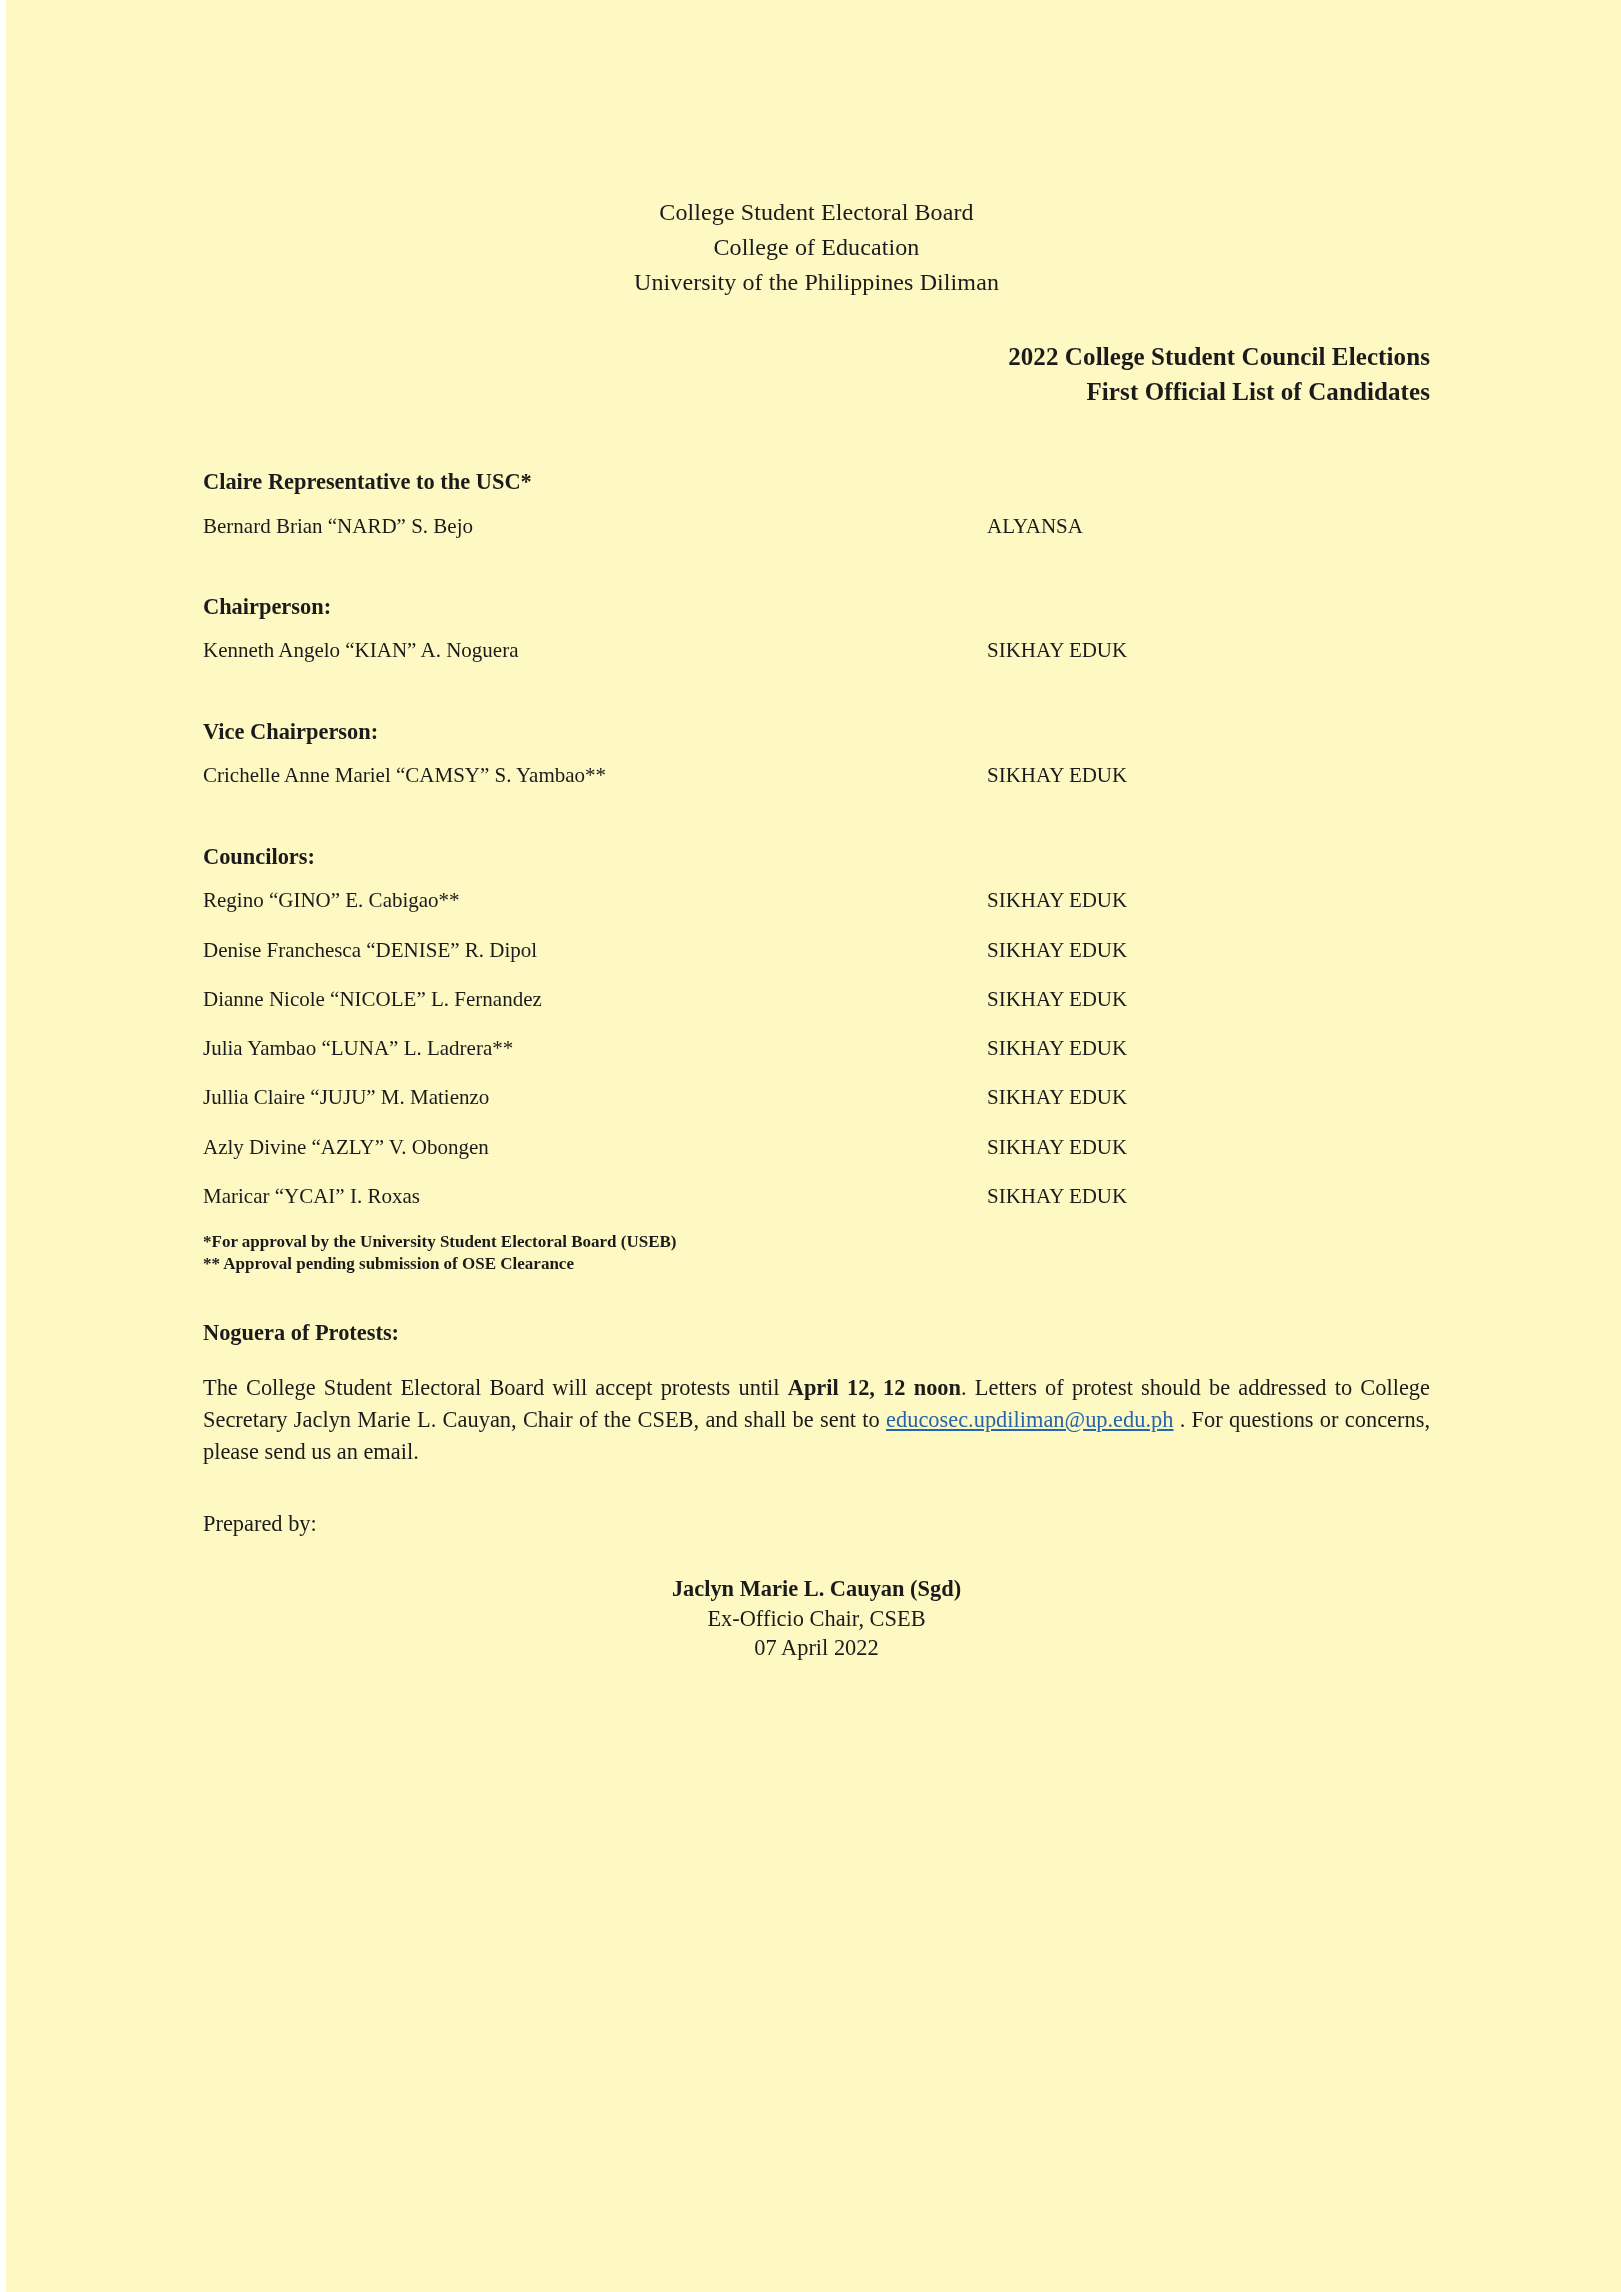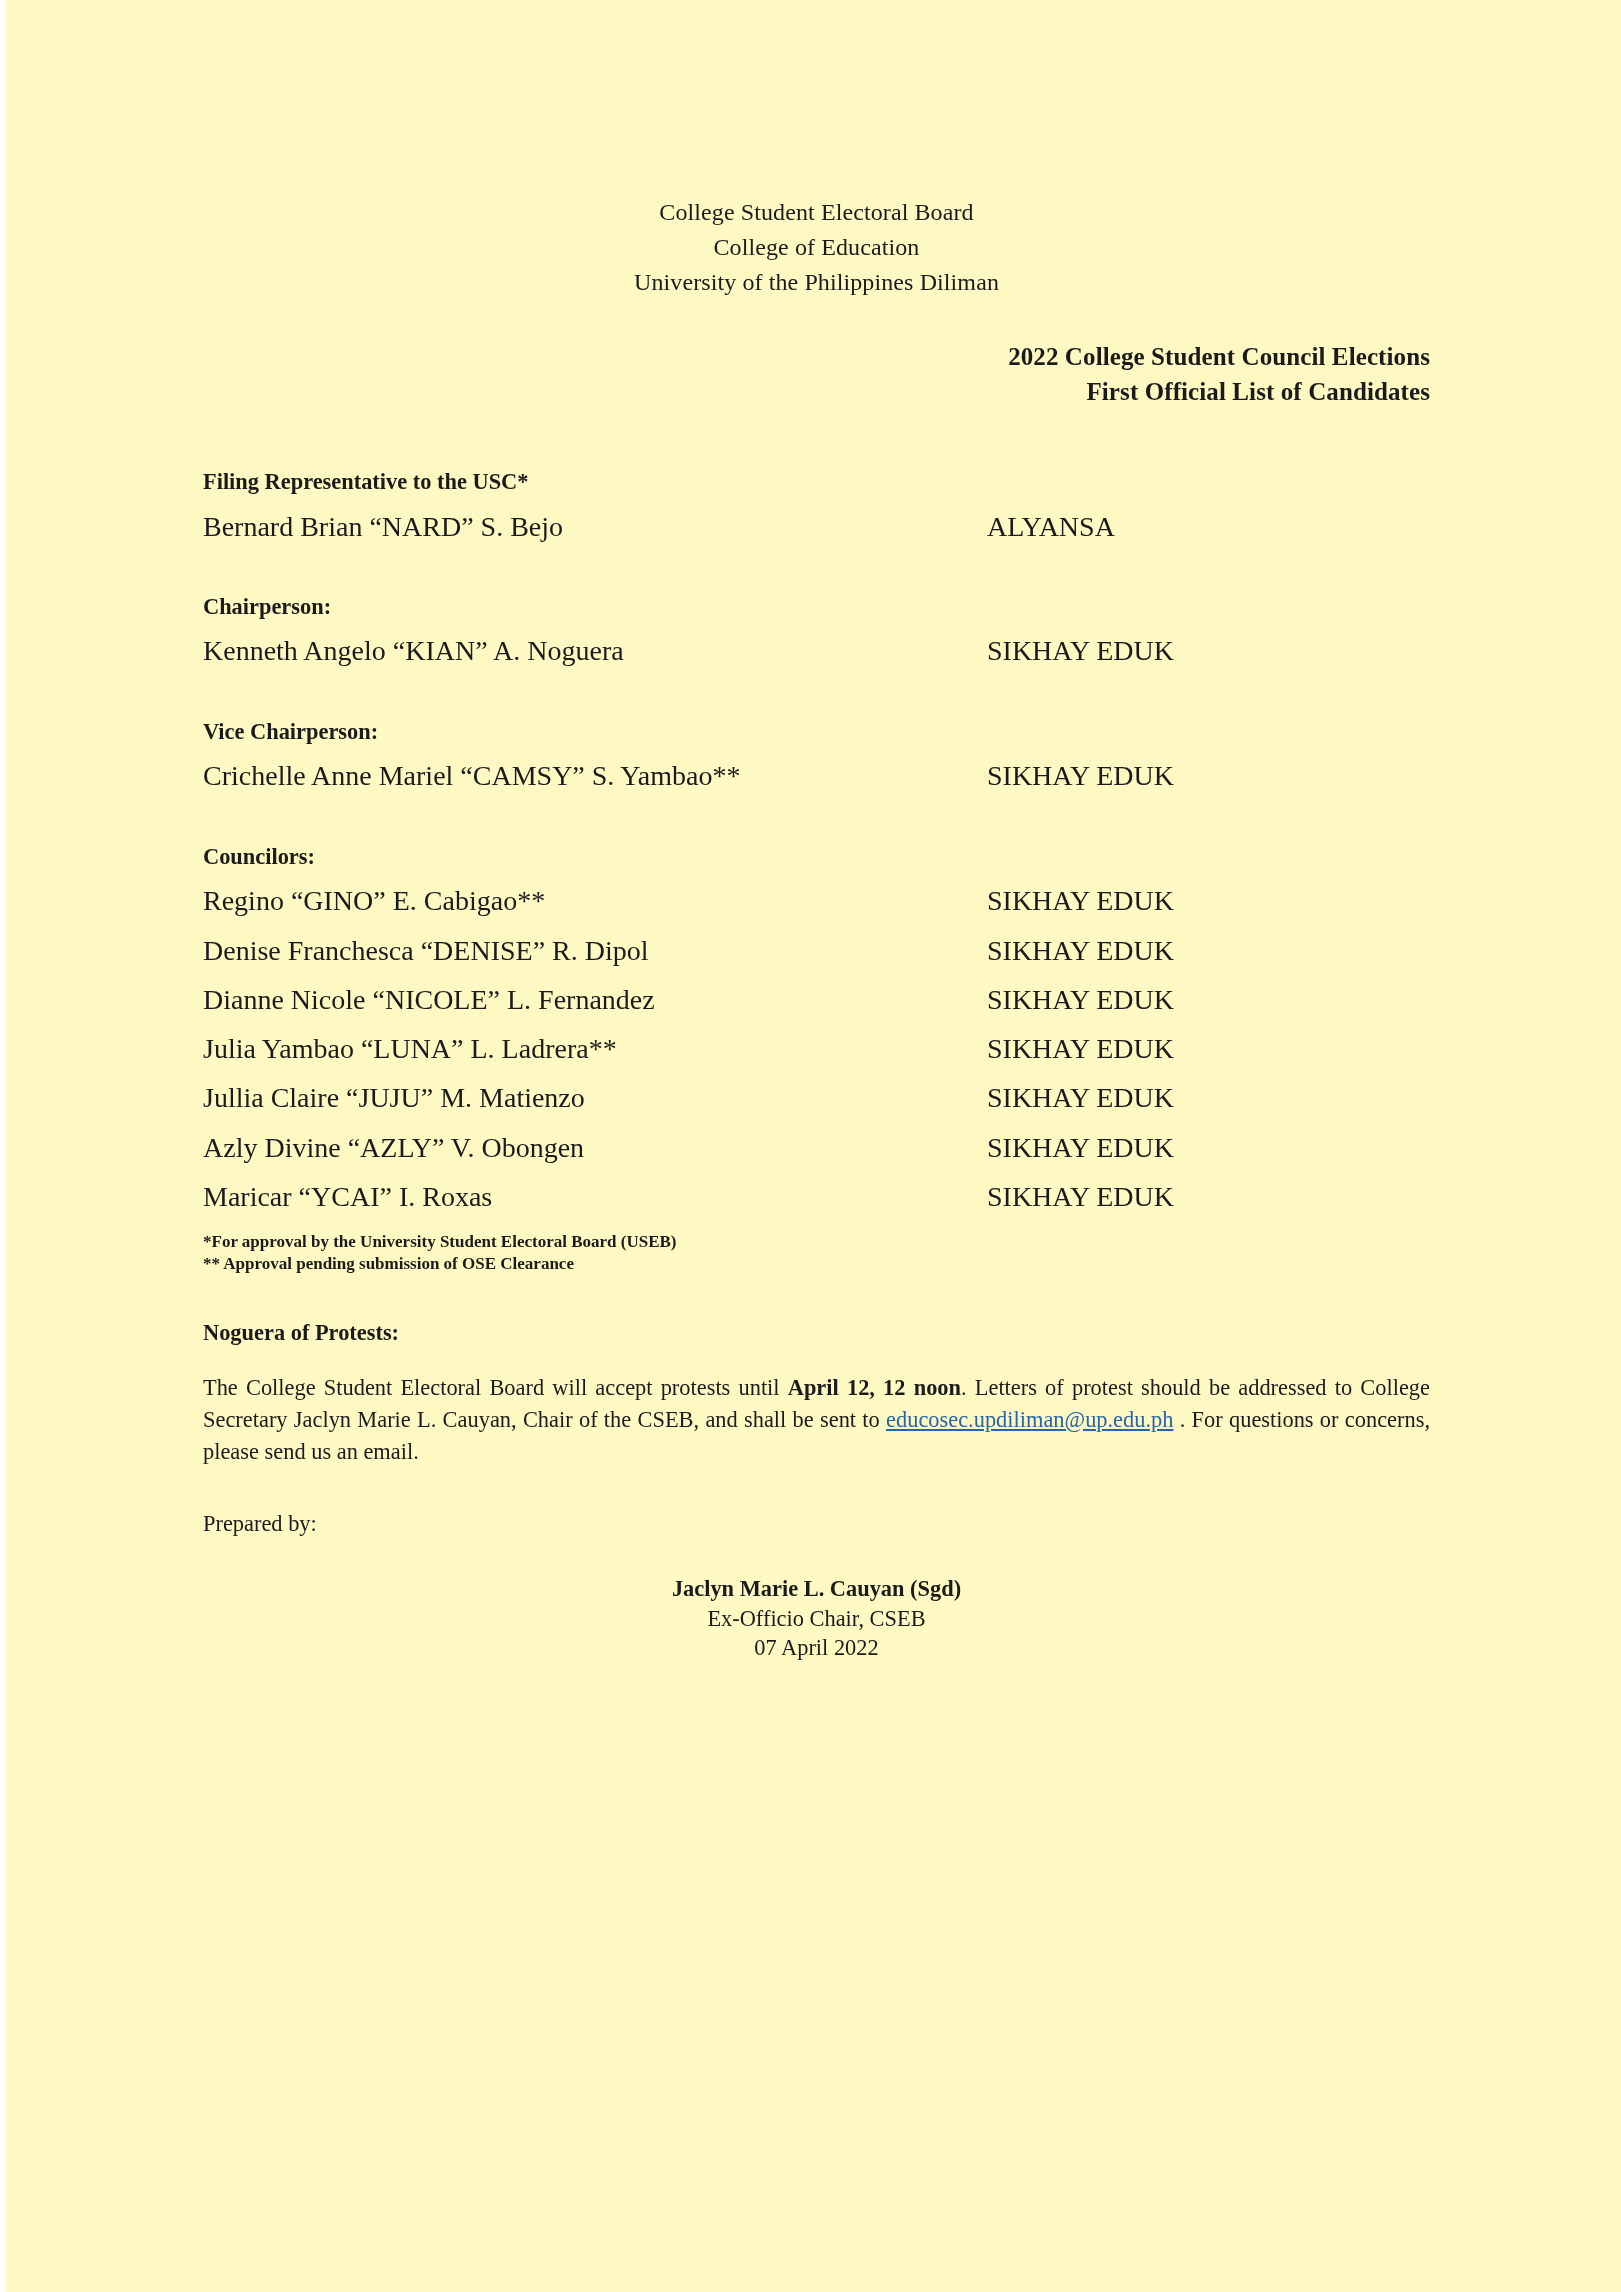--- a/index.html
+++ b/index.html
@@ -67,21 +67,21 @@
   .position-heading {
     font-size: 22.4px;
     line-height: 29.6px;
     font-weight: bold;
     margin-bottom: 15px;
   }
 
   .candidate-row {
     display: block;
     position: relative;
-    font-size: 28px;
+    font-size: 21px;
     line-height: 29.6px;
     height: 29.6px;
     margin-bottom: 19.7px;
   }
   .candidate-name {
     position: absolute;
     left: 0;
     top: 0;
     white-space: nowrap;
   }
@@ -162,21 +162,21 @@
     </div>
 
     <div class="doc-title">
       <div class="doc-title-line">2022 College Student Council Elections</div>
       <div class="doc-title-line">First Official List of Candidates</div>
     </div>
 
     <div class="sections">
 
       <div class="position-block">
-        <div class="position-heading">Filing Representative to the USC*</div>
+        <div class="position-heading">Claire Representative to the USC*</div>
         <div class="candidate-row">
           <span class="candidate-name">Bernard Brian “NARD” S. Bejo</span>
           <span class="candidate-party">ALYANSA</span>
         </div>
       </div>
       <div class="gap-after-section"></div>
 
       <div class="position-block">
         <div class="position-heading">Chairperson:</div>
         <div class="candidate-row">

